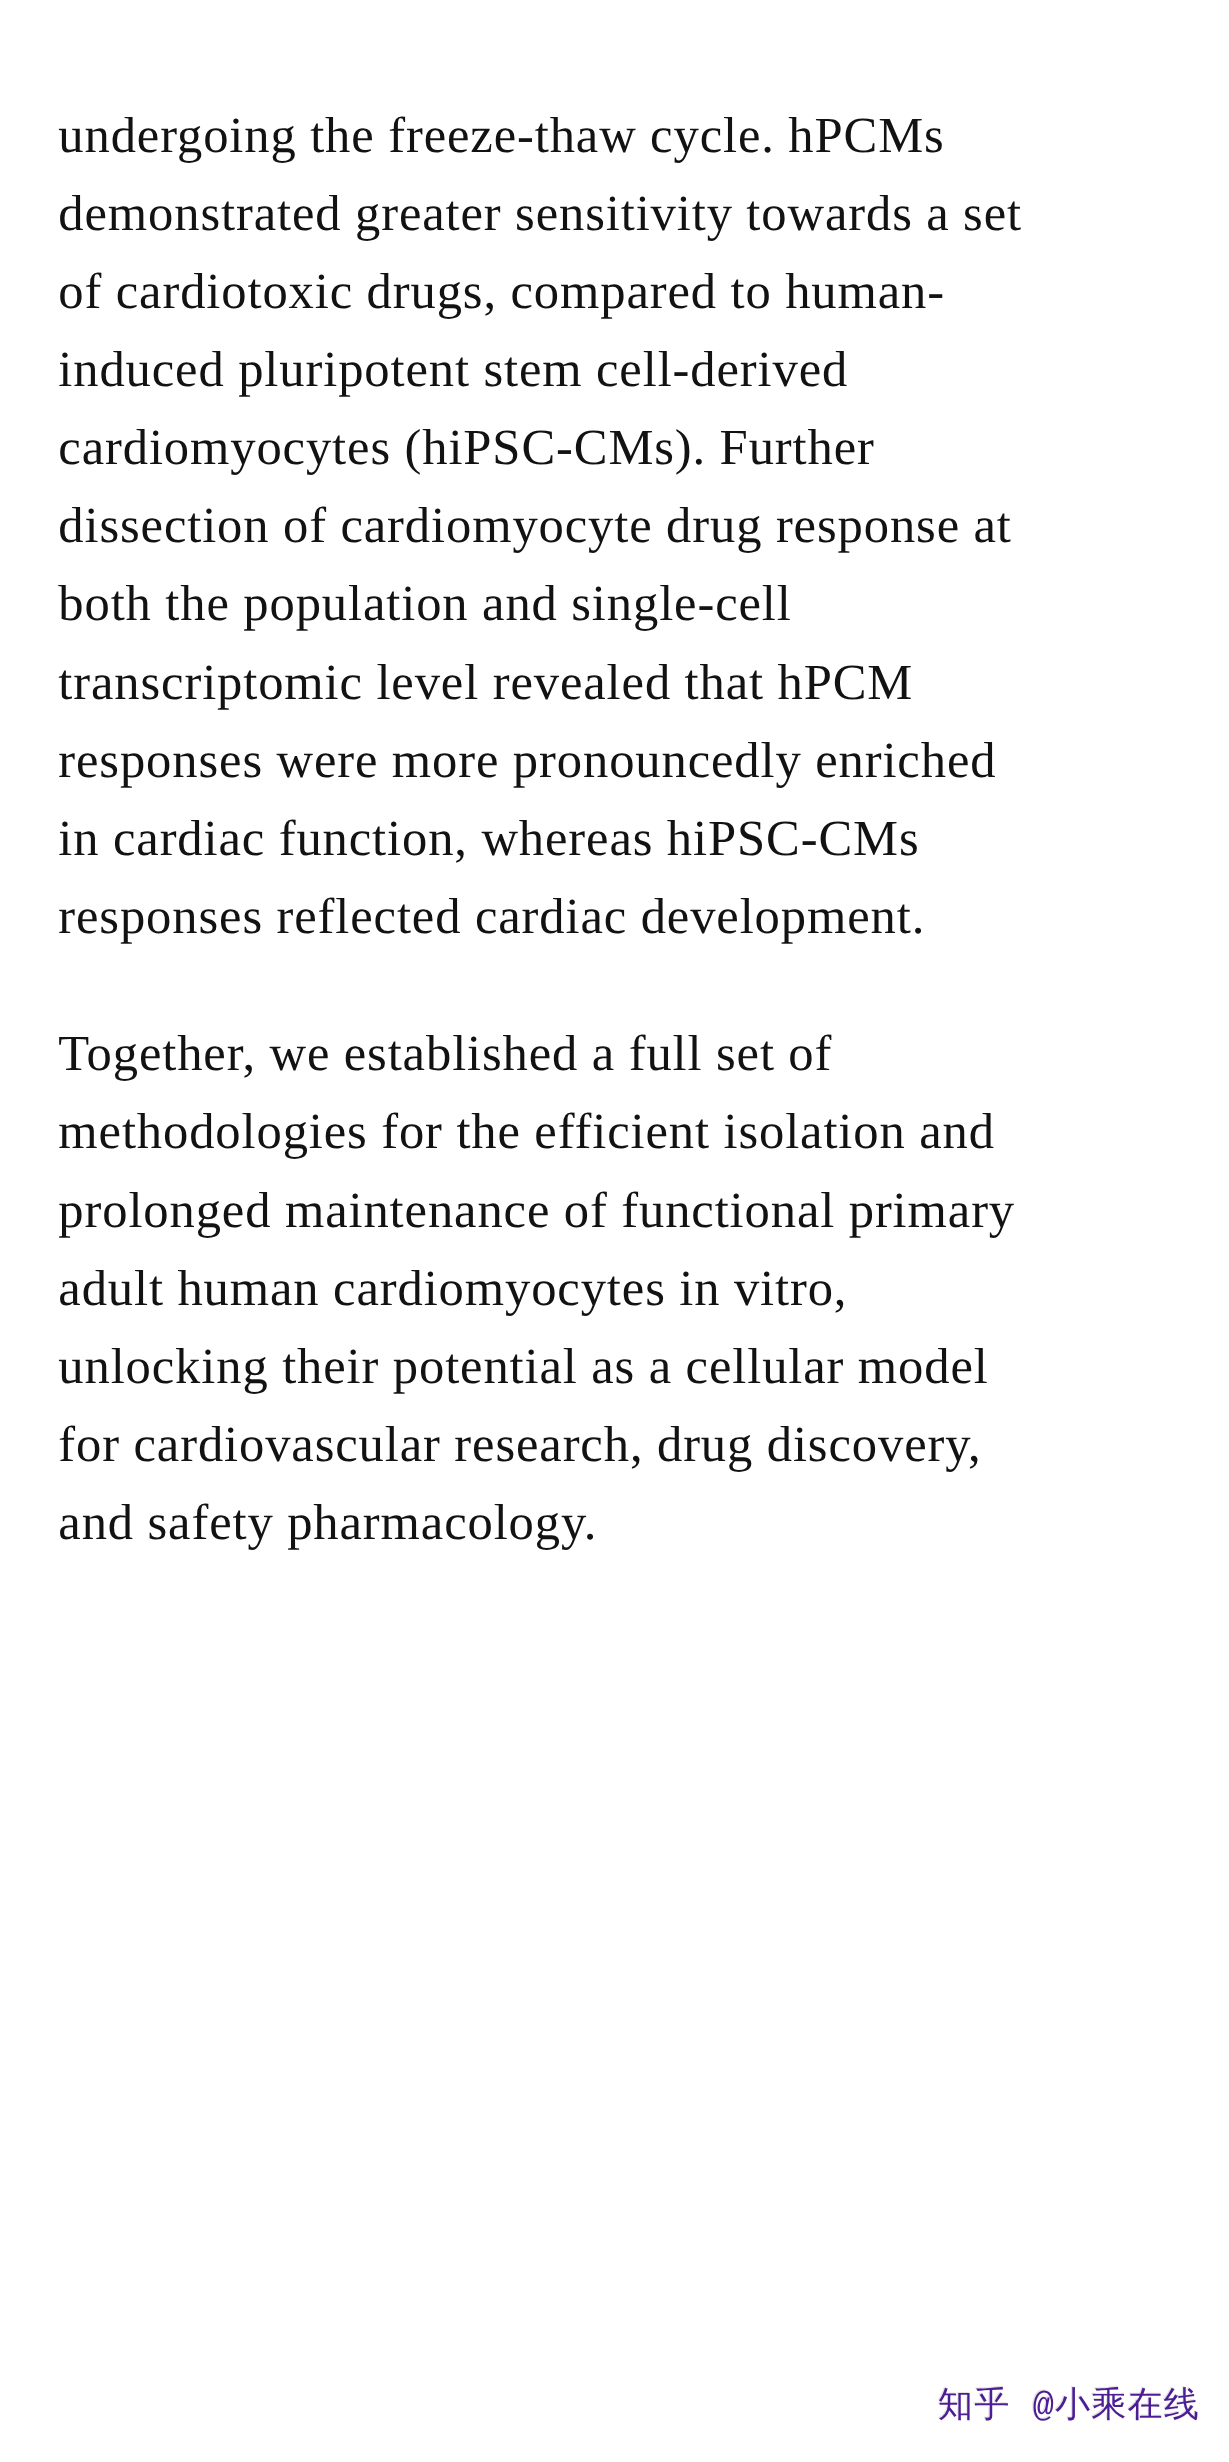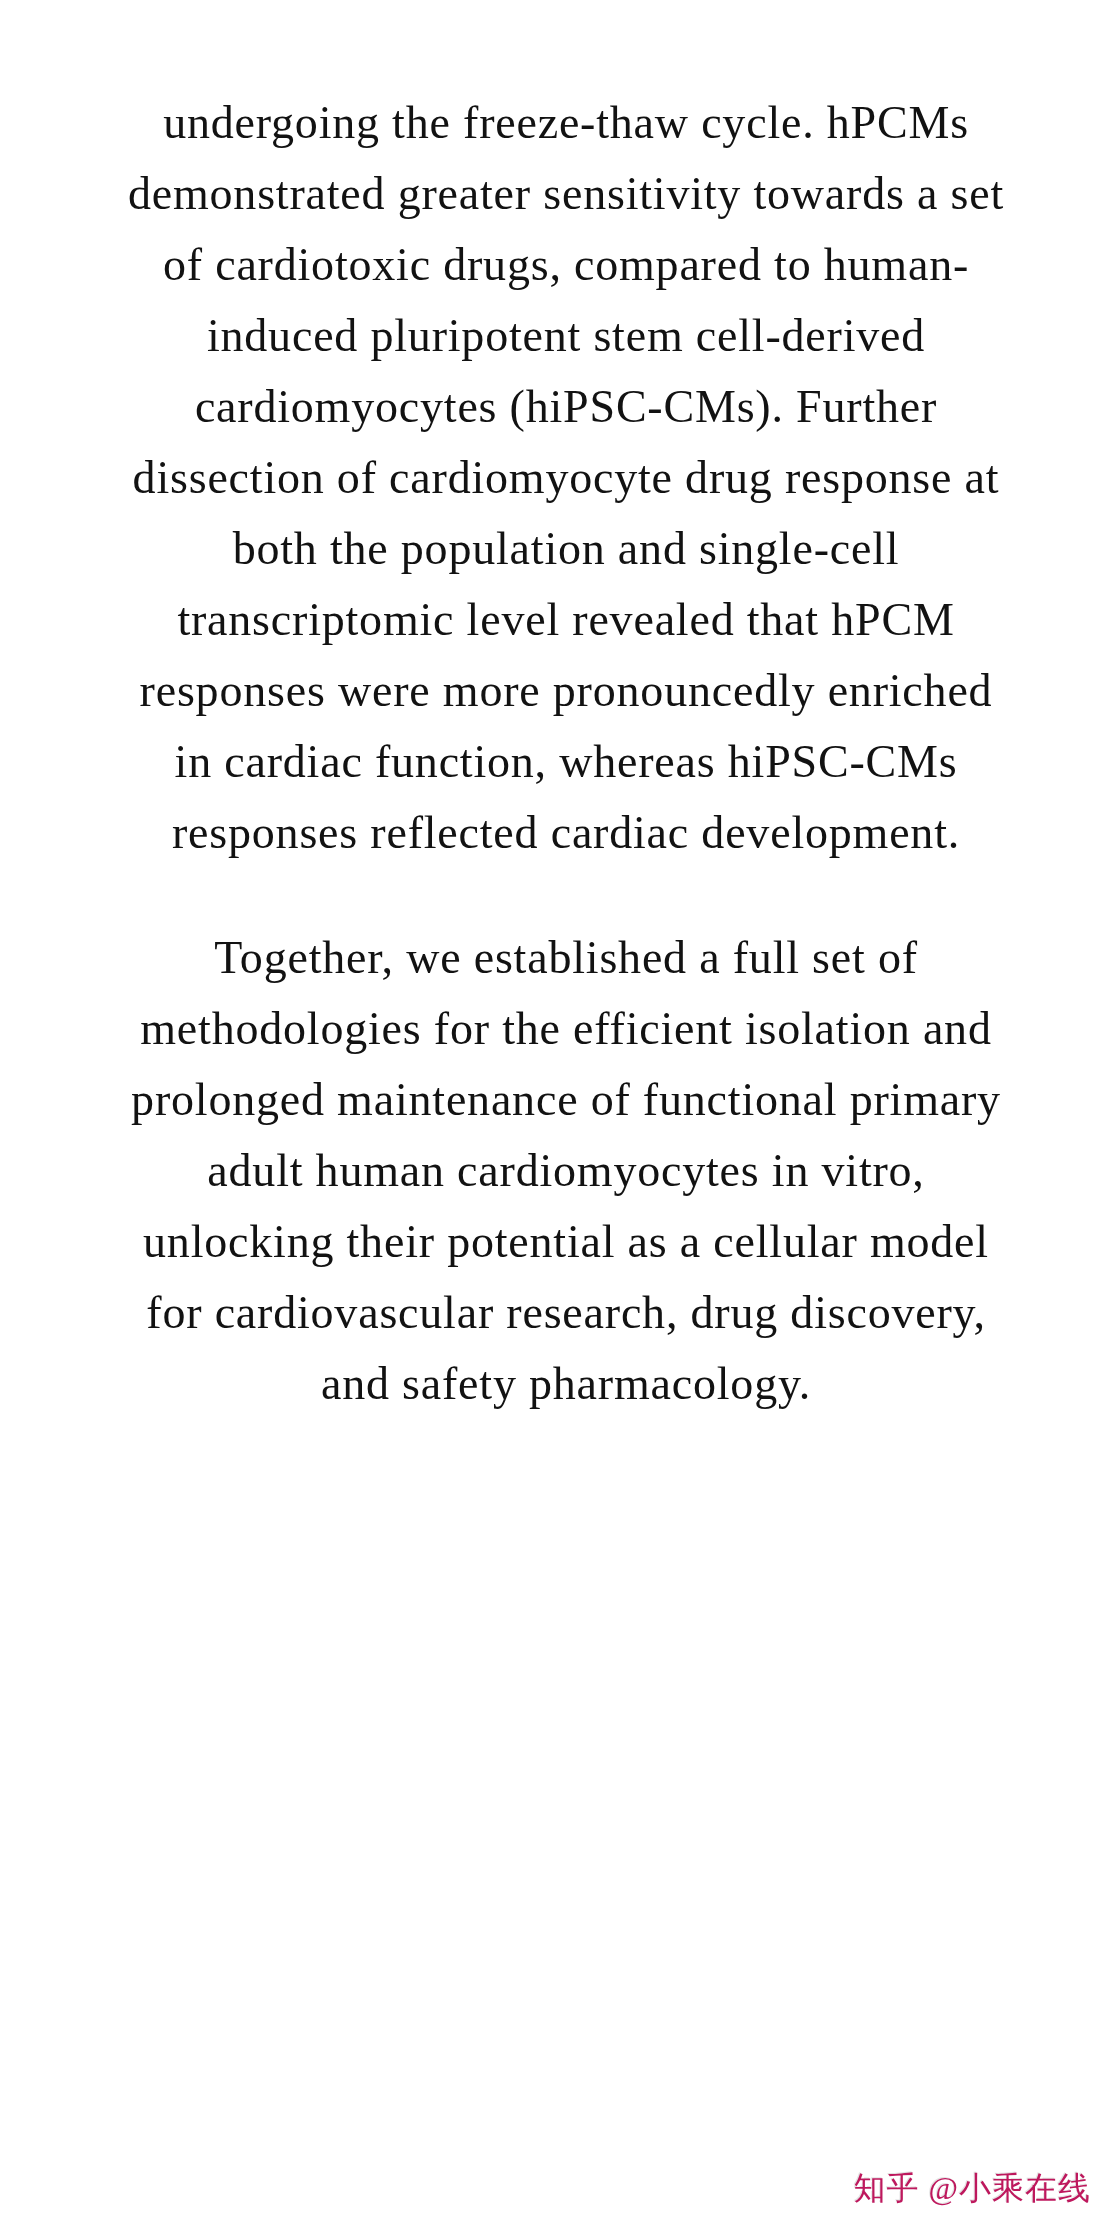--- a/index.html
+++ b/index.html
@@ -21,30 +21,29 @@
     right: 38px;
   }
   .para {
     margin: 0 0 54px 0;
     font-size: 46px;
     line-height: 71px;
     font-weight: 400;
     letter-spacing: 0.8px;
     color: #121212;
     white-space: pre-line; 
-    text-align: center;
   }
   .watermark {
     position: absolute;
     top: 2168px;
     right: 26px;
-    font-family: Liberation Serif, serif;
+    font-family: Liberation Mono, monospace;
     font-size: 32px;
     line-height: 40px;
-    color: #be185d;
+    color: #4c1d95;
     text-shadow: 2px 2px 0 #ffffff, -1px -1px 0 #e3e3e3;
     letter-spacing: 1px;
   }
 </style>
 </head>
 <body>
 
 <main>
   <article class="article">
     <p class="para">undergoing the freeze-thaw cycle. hPCMs

